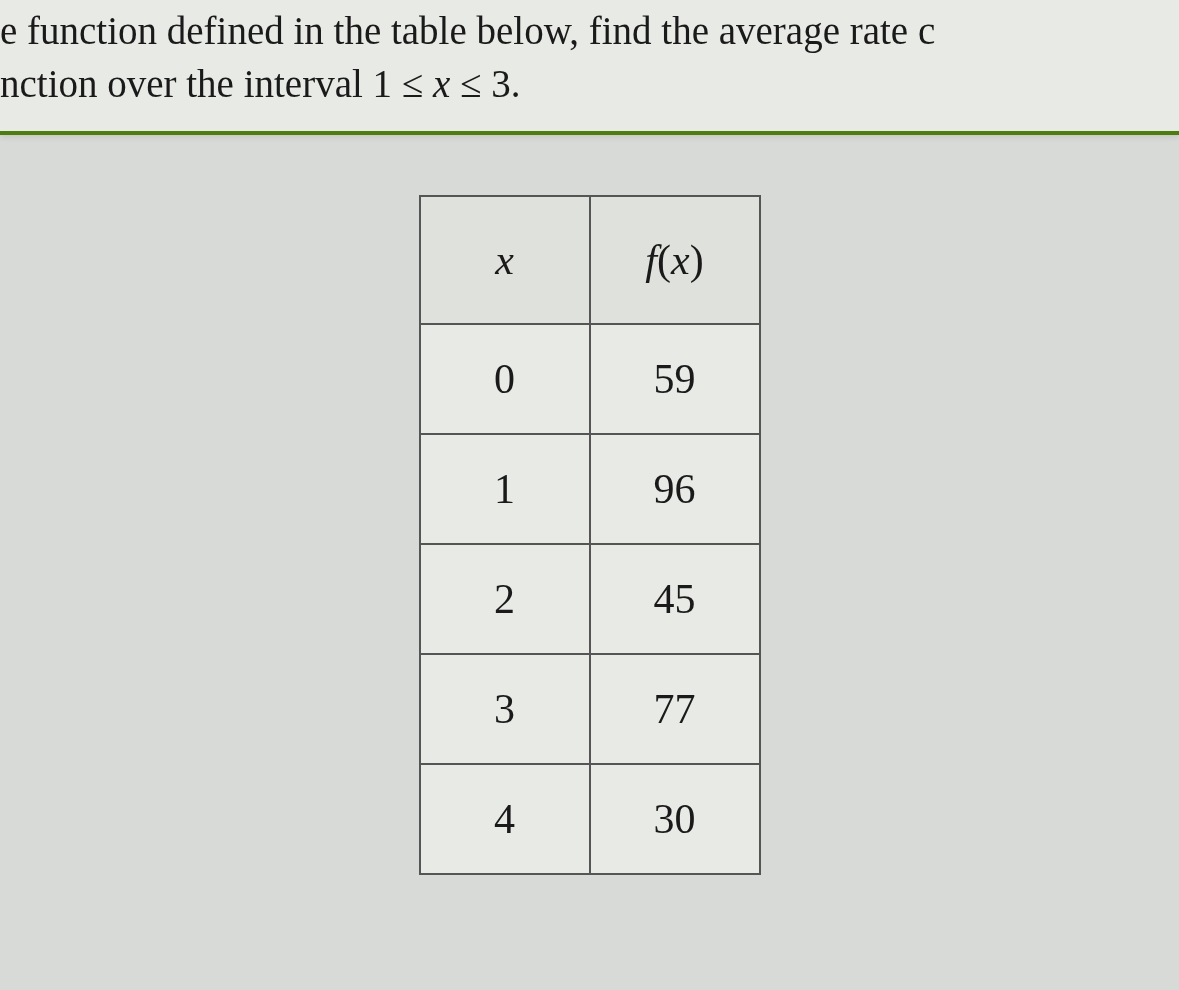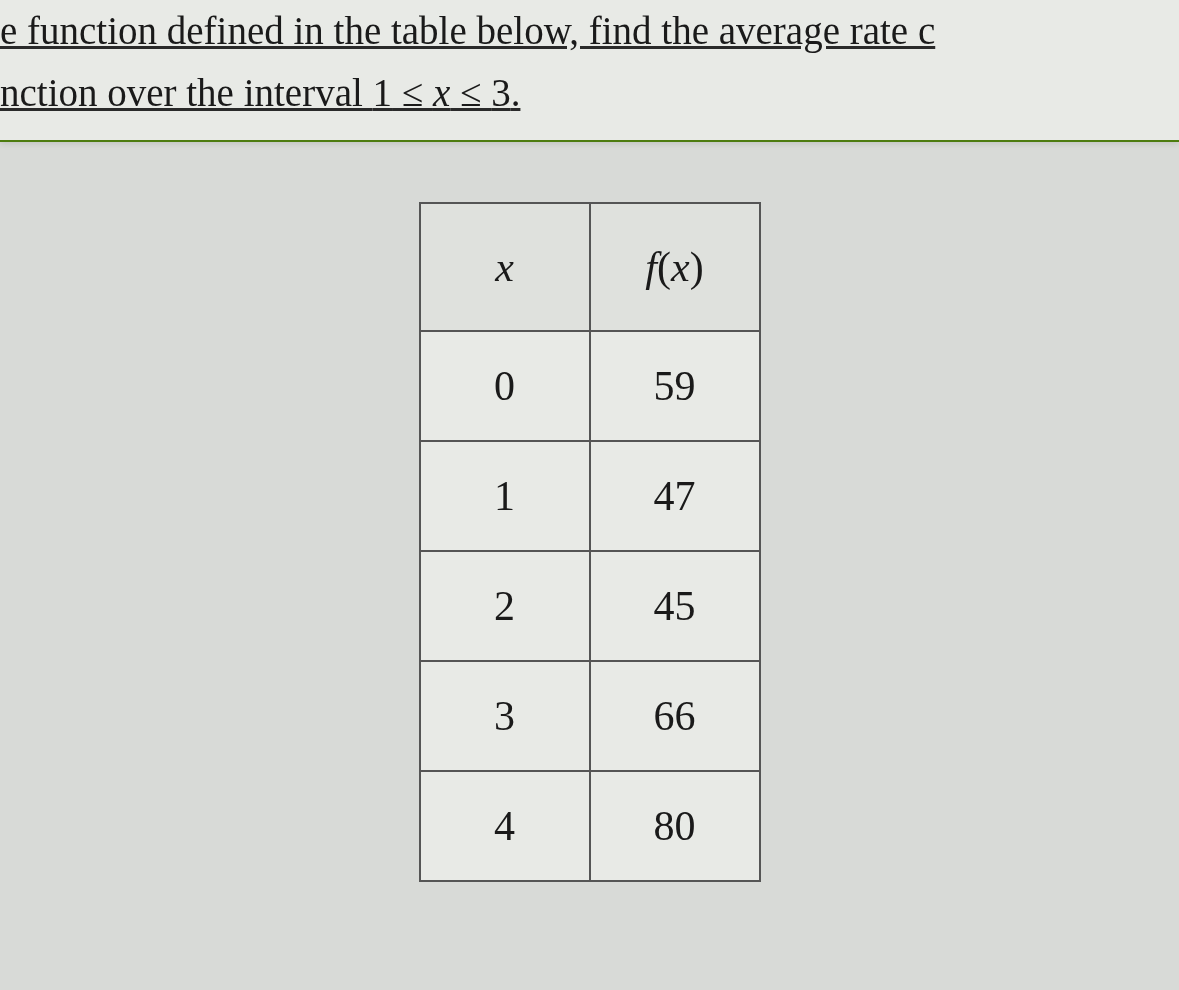--- a/index.html
+++ b/index.html
@@ -12,38 +12,37 @@
       height: 990px;
       background: #d8dad7;
       font-family: Georgia, 'Times New Roman', serif;
       color: #2a2a2a;
       position: relative;
       overflow: hidden;
     }
     .question-area {
       background: #e8eae6;
       padding: 8px 0 25px 0;
-      border-bottom: 2px solid #4d7c0f;
+      border-bottom: 4px solid #4d7c0f;
       box-shadow: 0 2px 6px rgba(0,0,0,0.1);
-      text-decoration: underline;
     }
     .question-line1 {
       font-size: 39px;
       font-weight: 400;
       color: #1a1a1a;
       padding-left: 0;
       white-space: nowrap;
       overflow: hidden;
     }
     .question-line2 {
       font-size: 39px;
       font-weight: 400;
       color: #1a1a1a;
       padding-left: 0;
-      margin-top: 17px;
+      margin-top: 8px;
     }
     .math-var {
       font-style: italic;
       font-family: Georgia, serif;
     }
     .table-container {
       display: flex;
       justify-content: center;
       margin-top: 60px;
     }
@@ -93,29 +92,29 @@
         <th><span class="fx-header"><span>f</span><span class="fx-paren">(</span><span>x</span><span class="fx-paren">)</span></span></th>
       </tr>
     </thead>
     <tbody>
       <tr>
         <td>0</td>
         <td>59</td>
       </tr>
       <tr>
         <td>1</td>
-        <td>47</td>
+        <td>96</td>
       </tr>
       <tr>
         <td>2</td>
         <td>45</td>
       </tr>
       <tr>
         <td>3</td>
-        <td>66</td>
+        <td>77</td>
       </tr>
       <tr>
         <td>4</td>
-        <td>80</td>
+        <td>30</td>
       </tr>
     </tbody>
   </table>
 </div>
 
 </body></html>

